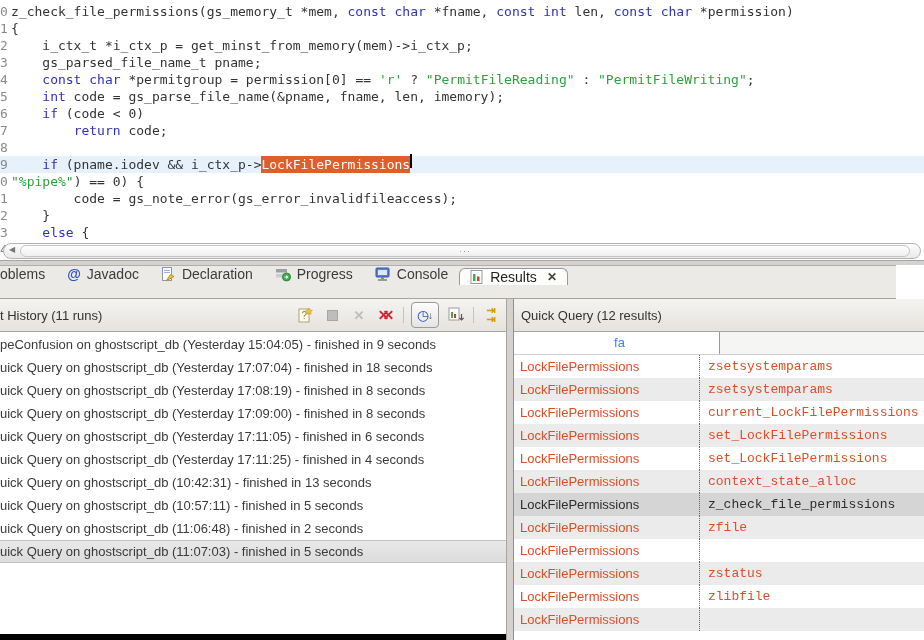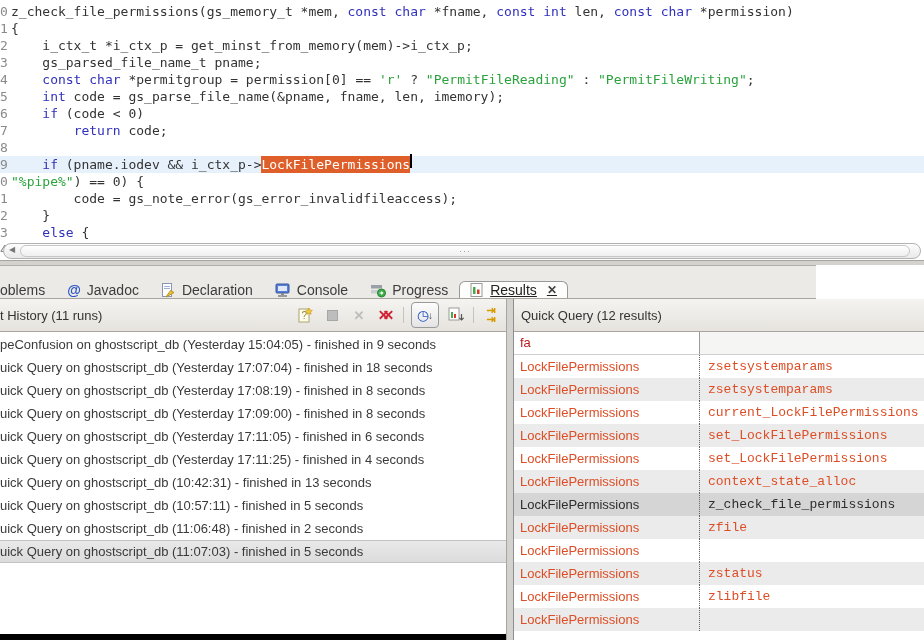--- a/index.html
+++ b/index.html
@@ -21,27 +21,27 @@
     border-radius:8px;background:linear-gradient(#fdfdfd,#e9e9e9);}
   .hscroll .arrow{position:absolute;left:5px;top:1px;font-size:8px;color:#777;}
   .hscroll .thumb{position:absolute;left:16px;right:10px;top:1px;bottom:1px;border:1px solid #c6c6c6;
     border-radius:7px;background:linear-gradient(#ffffff,#efefef);}
   .hscroll .grip{position:absolute;left:50%;top:0;transform:translateX(-50%);font-size:9px;color:#9a9a9a;letter-spacing:1px;}
 
   .sash-h{position:absolute;left:0;top:260px;width:924px;height:5px;background:#d4d2ce;
     border-top:1px solid #a9a49d;box-sizing:border-box;}
 
   
-  .tabbar{position:absolute;left:0;top:265px;width:816px;height:34px;background:#eceae7;
+  .tabbar{position:absolute;left:0;top:265px;width:896px;height:34px;background:#eceae7;
     border-top:1px solid #b3aea7;border-bottom:1px solid #a9a49d;box-sizing:border-box;
-    display:flex;align-items:flex-end;}
+    display:flex;align-items:flex-start;}
   .tab{display:flex;align-items:center;gap:6px;padding:0 11px;font-size:14px;color:#3c3c3c;cursor:default;}
   .tab:first-child{padding-left:0;}
   .tab.active{background:#fdfdfc;border:1px solid #999;border-bottom:none;border-radius:6px 6px 0 0;
-    margin-top:2px;padding:0 10px;color:#222;text-decoration:underline;}
+    margin-top:2px;padding:0 10px;color:#222;}
   .tab .close{font-size:12px;font-weight:bold;color:#444;margin-left:4px;}
   .tab .ticon{display:inline-flex;align-items:center;}
   .at{color:#2a56c6;font-weight:bold;font-size:14px;}
 
   
   .panel-left{position:absolute;left:0;top:299px;width:506px;bottom:0;background:#fff;overflow:hidden;}
   .sash-v{position:absolute;left:506px;top:299px;width:8px;bottom:0;background:#d4d2ce;
     border-left:1px solid #a9a49d;border-right:1px solid #8f8f8f;box-sizing:border-box;}
   .panel-right{position:absolute;left:514px;top:299px;width:410px;bottom:0;background:#fff;overflow:hidden;}
 
@@ -65,22 +65,22 @@
   
   .hist{position:absolute;left:0;top:34px;right:0;bottom:6px;overflow:hidden;background:#fff;}
   .hrow{height:23px;line-height:23px;font-size:13px;color:#3a3a3a;white-space:nowrap;overflow:hidden;}
   .hrow.sel{background:linear-gradient(#e9e9e9,#dcdcdc);border-top:1px solid #c2c2c2;
     border-bottom:1px solid #c2c2c2;box-sizing:border-box;line-height:21px;}
   .blackbar{position:absolute;left:0;bottom:0;width:506px;height:6px;background:#000;}
 
   
   .filterrow{position:absolute;left:0;top:33px;right:0;height:23px;box-sizing:border-box;
     border-bottom:1px solid #cfcfcf;display:flex;background:#f5f5f4;}
-  .filterrow .fcell1{width:186px;box-sizing:border-box;background:#fff;border-right:1px solid #9a9a9a;
-    font-size:13px;color:#b91c1c;line-height:22px;padding-left:6px;}
+  .filterrow .fcell1{width:206px;box-sizing:border-box;background:#fff;border-right:1px solid #9a9a9a;
+    font-size:13px;color:#3b82f6;line-height:22px;padding-left:6px;text-align:center;}
   .qtable{position:absolute;left:0;top:56px;right:0;bottom:0;overflow:hidden;}
   .qrow{display:flex;height:23px;line-height:23px;font-size:13px;color:#dd4e26;}
   .qrow.alt{background:#ebebeb;}
   .qrow.sel{background:#d5d5d5;color:#2d2d2d;}
   .qc1{width:186px;box-sizing:border-box;padding-left:6px;border-right:1px dotted #666;
     white-space:nowrap;overflow:hidden;flex:none;}
   .qc2{flex:1;padding-left:8px;white-space:nowrap;overflow:hidden;font-family:Liberation Mono, monospace;}
 </style>
 </head>
 <body>
@@ -132,38 +132,38 @@
             <rect x="3" y="3" width="6" height="1" fill="#9fb2d6"></rect>
             <rect x="3" y="5" width="6" height="1" fill="#9fb2d6"></rect>
             <path d="M5 14 L13 9.5 L9.5 7.5 Z" fill="#ecc53e" stroke="#b8941a"></path>
           </svg>
         </span>
         <span>Declaration</span>
       </div>
       <div class="tab">
         <span class="ticon">
           <svg width="16" height="15">
+            <rect x="1" y="2" width="11" height="3.5" fill="#9aa0a8"></rect>
+            <rect x="1" y="7" width="11" height="3.5" fill="#c9cdd2"></rect>
+            <circle cx="11.5" cy="10" r="4" fill="#3fae49" stroke="#2c8435"></circle>
+            <path d="M9.5 10 h3 m-1.3 -1.4 l1.5 1.4 l-1.5 1.4" stroke="#fff" stroke-width="1.1" fill="none"></path>
+          </svg>
+        </span>
+        <span>Progress</span>
+      </div>
+      <div class="tab">
+        <span class="ticon">
+          <svg width="16" height="15">
             <rect x="1" y="1" width="13" height="9" rx="1" fill="#5a7fd6" stroke="#33569e"></rect>
             <rect x="3" y="3" width="9" height="5" fill="#dfe8fa"></rect>
             <rect x="6" y="10" width="3" height="2" fill="#8a8a8a"></rect>
             <rect x="3" y="12" width="9" height="2" fill="#9a9a9a"></rect>
           </svg>
         </span>
         <span>Console</span>
-      </div>
-      <div class="tab">
-        <span class="ticon">
-          <svg width="16" height="15">
-            <rect x="1" y="2" width="11" height="3.5" fill="#9aa0a8"></rect>
-            <rect x="1" y="7" width="11" height="3.5" fill="#c9cdd2"></rect>
-            <circle cx="11.5" cy="10" r="4" fill="#3fae49" stroke="#2c8435"></circle>
-            <path d="M9.5 10 h3 m-1.3 -1.4 l1.5 1.4 l-1.5 1.4" stroke="#fff" stroke-width="1.1" fill="none"></path>
-          </svg>
-        </span>
-        <span>Progress</span>
       </div>
       <div class="tab active">
         <span class="ticon">
           <svg width="14" height="14">
             <rect x="1" y="0.5" width="11" height="13" fill="#fff" stroke="#999"></rect>
             <rect x="3" y="4" width="2.5" height="7" fill="#3fae49"></rect>
             <rect x="7" y="6.5" width="2.5" height="4.5" fill="#d33b2c"></rect>
           </svg>
         </span>
         <span>Results</span>

